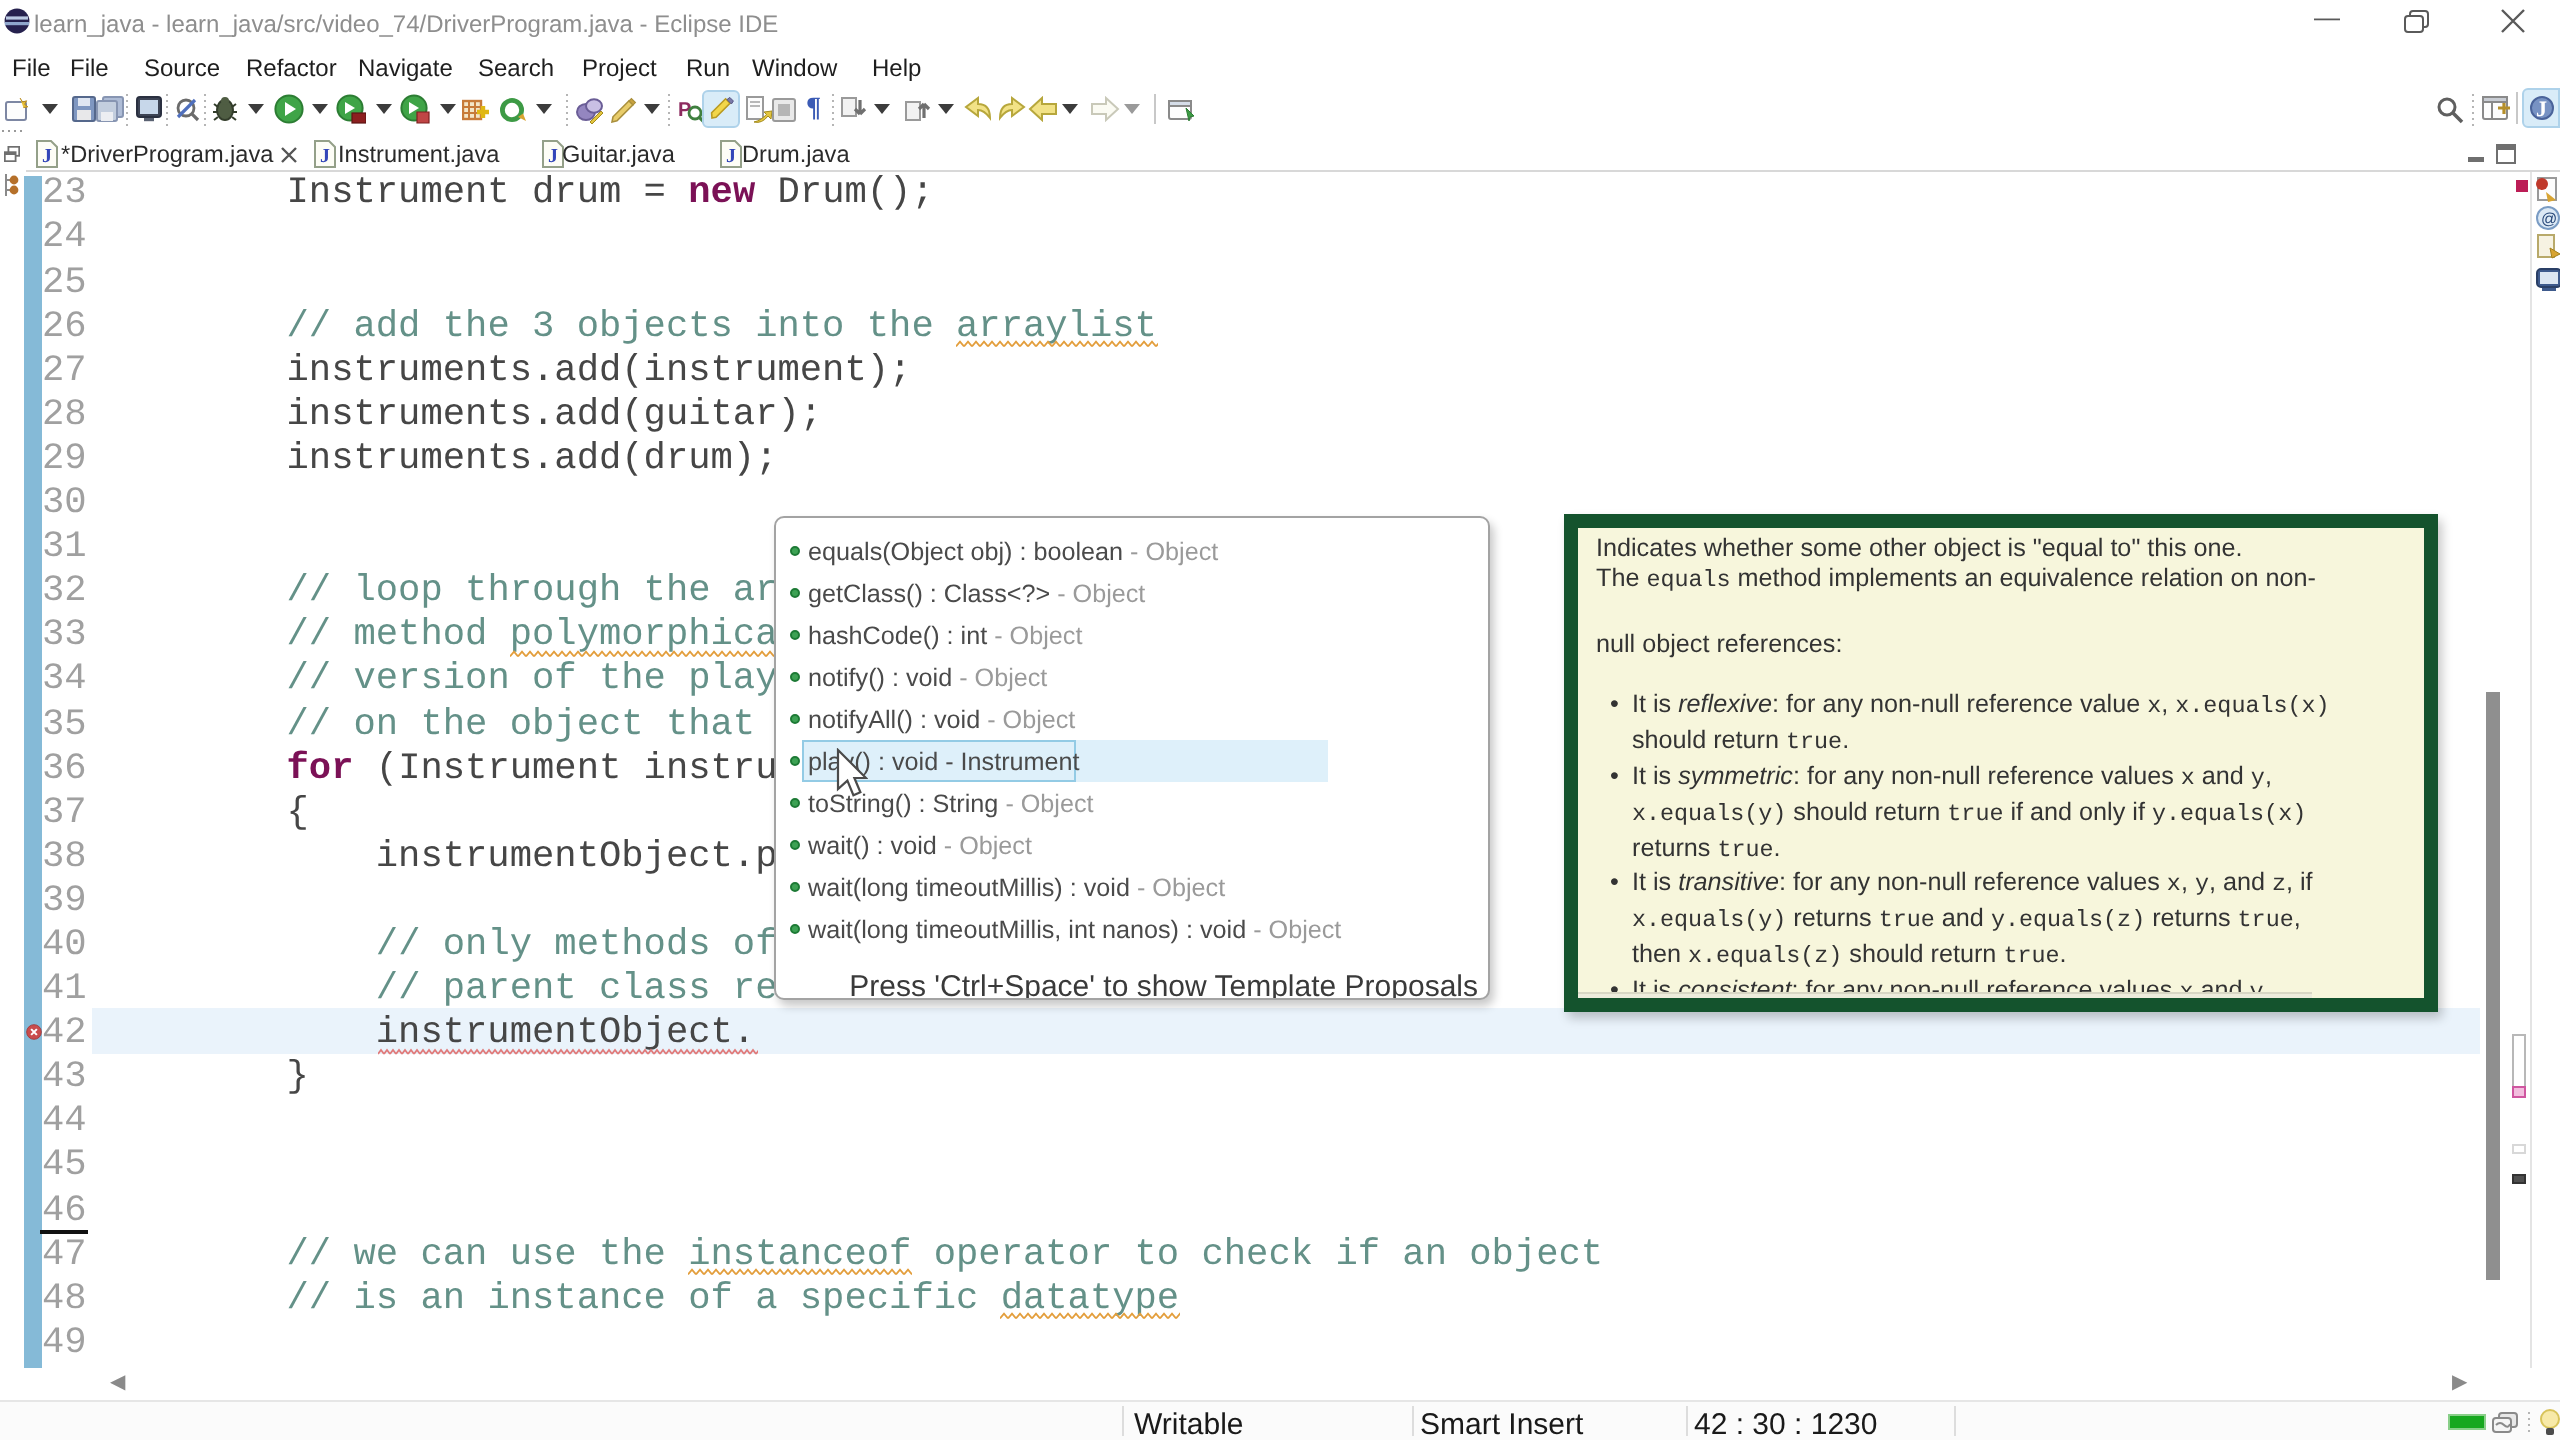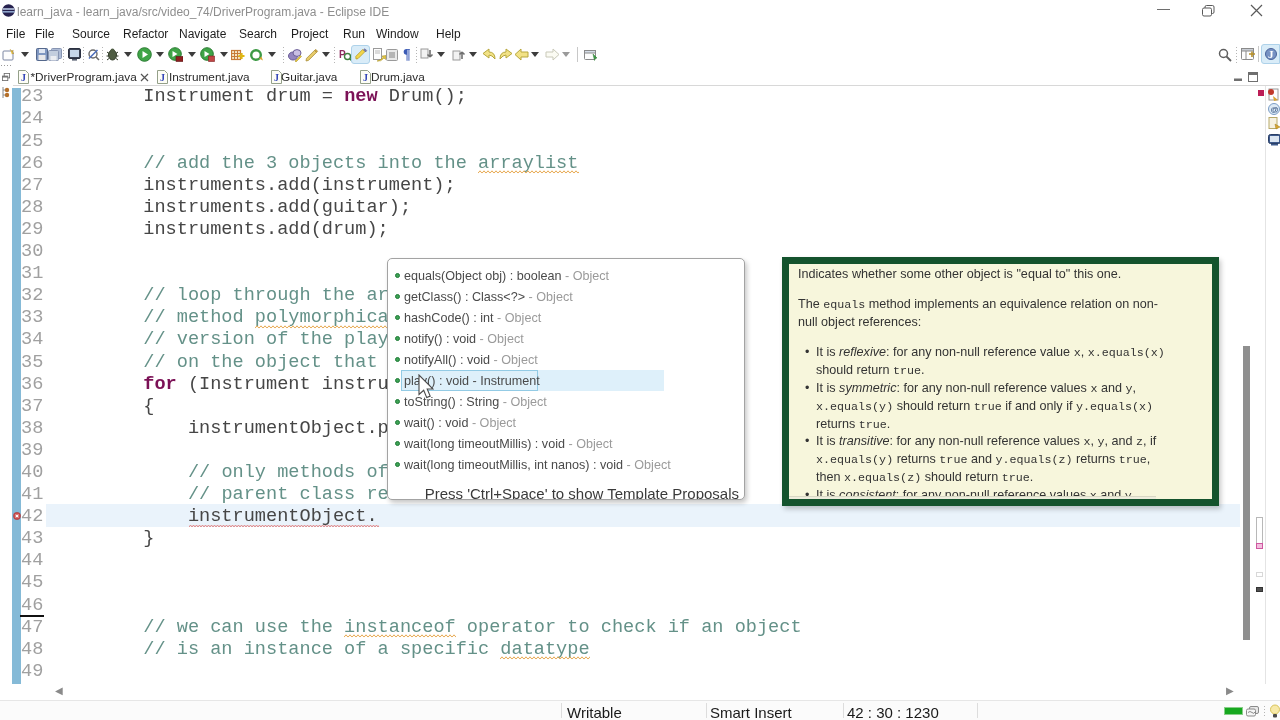--- a/index.html
+++ b/index.html
@@ -461,21 +461,21 @@
       <div class="crow" style="top:157px">wait() : void <span class="dim">- Object</span></div>
     <div class="cbul" style="top:182px"></div>
       <div class="crow" style="top:178px">wait(long timeoutMillis) : void <span class="dim">- Object</span></div>
     <div class="cbul" style="top:203px"></div>
       <div class="crow" style="top:199px">wait(long timeoutMillis, int nanos) : void <span class="dim">- Object</span></div>
     <div id="cstatus">Press 'Ctrl+Space' to show Template Proposals</div>
   </div>
 
   <div class="abs" id="jpopup">
     <div class="jl" style="top:3px">Indicates whether some other object is "equal to" this one.</div>
-    <div class="jl" style="top:33px">The <span class="m">equals</span> method implements an equivalence relation on non-</div>
+    <div class="jl" style="top:18px">The <span class="m">equals</span> method implements an equivalence relation on non-</div>
     <div class="jl" style="top:51px">null object references:</div>
     <div class="jl" style="left:16px;top:81px">•</div>
     <div class="jl" style="left:27px;top:81px">It is <i>reflexive</i>: for any non-null reference value <span class="m">x</span>, <span class="m">x.equals(x)</span></div>
     <div class="jl" style="left:27px;top:99px">should return <span class="m">true</span>.</div>
     <div class="jl" style="left:16px;top:117px">•</div>
     <div class="jl" style="left:27px;top:117px">It is <i>symmetric</i>: for any non-null reference values <span class="m">x</span> and <span class="m">y</span>,</div>
     <div class="jl" style="left:27px;top:135px"><span class="m">x.equals(y)</span> should return <span class="m">true</span> if and only if <span class="m">y.equals(x)</span></div>
     <div class="jl" style="left:27px;top:153px">returns <span class="m">true</span>.</div>
     <div class="jl" style="left:16px;top:170px">•</div>
     <div class="jl" style="left:27px;top:170px">It is <i>transitive</i>: for any non-null reference values <span class="m">x</span>, <span class="m">y</span>, and <span class="m">z</span>, if</div>

